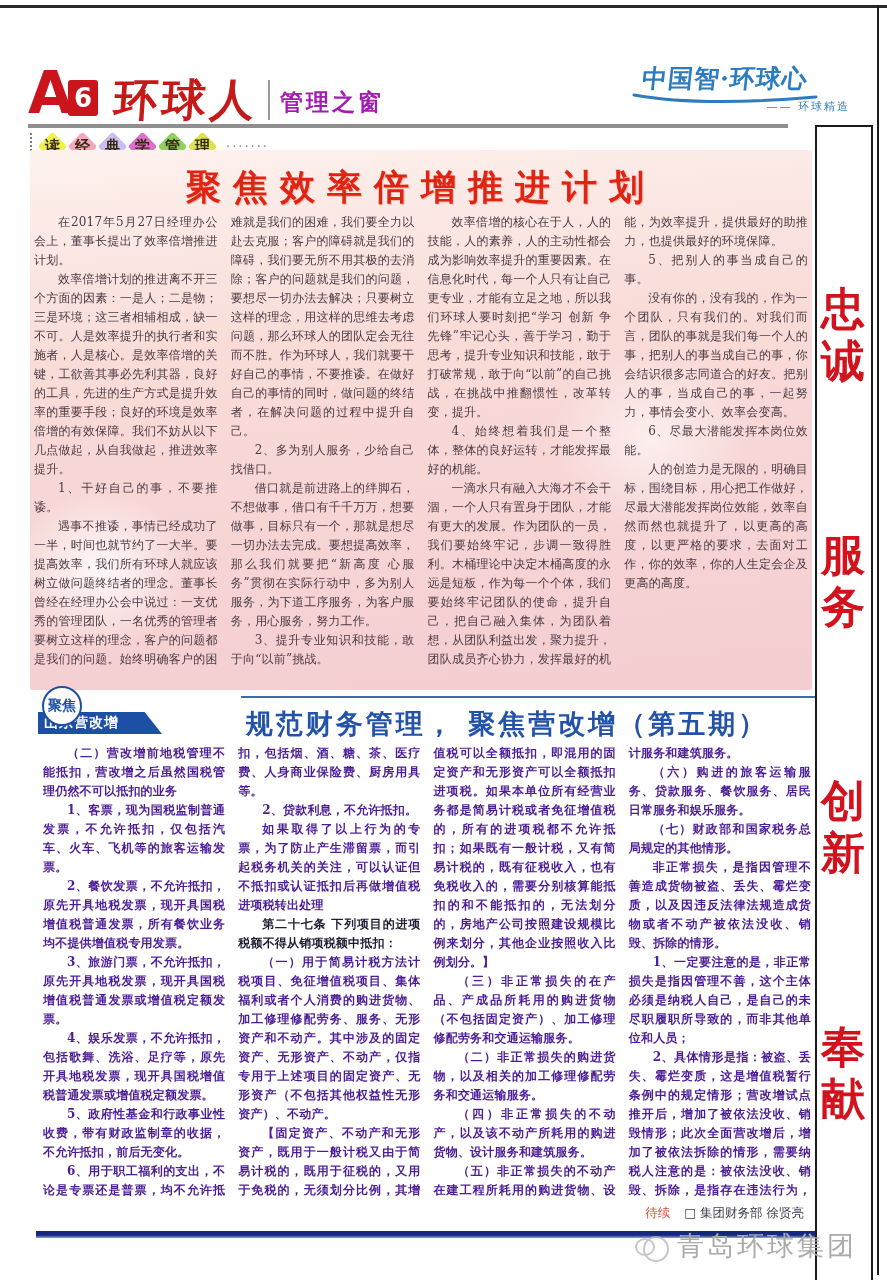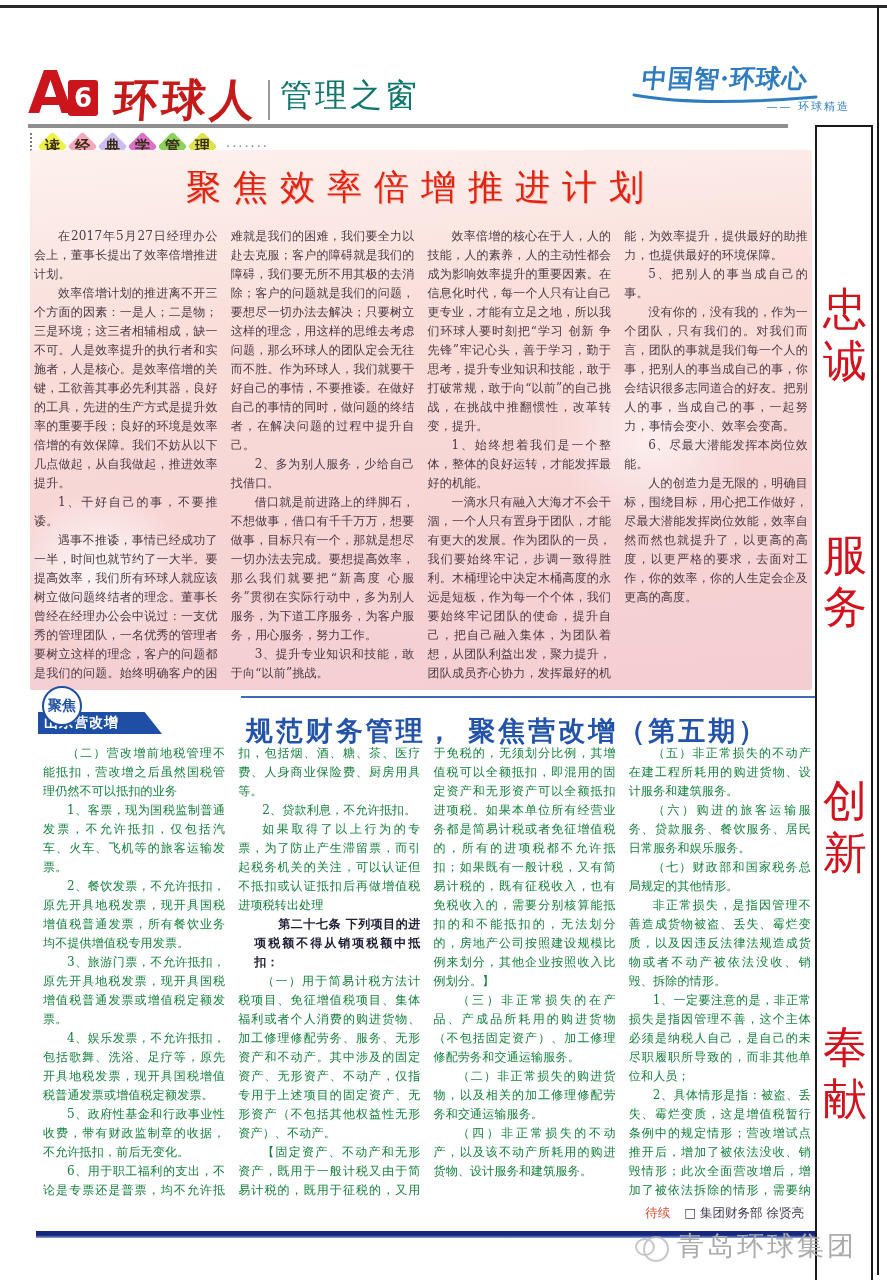--- a/index.html
+++ b/index.html
@@ -13,21 +13,21 @@
           border-bottom:4px solid #8f8f8f;display:flex;align-items:flex-end;}
   .logo-a6{position:relative;width:84px;height:62px;flex:none;}
   .logo-a6 .a{position:absolute;left:0;bottom:2px;font-size:58px;line-height:1;font-weight:bold;
               color:#c9151b;font-family:"DejaVu Sans", sans-serif;}
   .logo-a6 .six{position:absolute;left:40px;bottom:8px;width:30px;height:36px;background:#c9151b;
               color:#fff;font-weight:bold;font-size:26px;display:flex;align-items:center;justify-content:center;
               font-family:"DejaVu Sans", sans-serif;border-radius:3px;}
   .masthead{font-size:44px;font-weight:bold;color:#c41a1a;line-height:1;transform:skewX(-4deg);
             letter-spacing:4px;margin:0 10px 2px 2px;}
   .divider{width:2px;height:40px;background:#9a9a9a;margin:0 10px 4px 0;}
-  .section{font-size:32px;font-weight:normal;color:#0f766e;letter-spacing:3px;margin-bottom:6px;}
+  .section{font-size:23px;font-weight:bold;color:#a21caf;letter-spacing:3px;margin-bottom:6px;}
   .slogan{position:absolute;top:62px;left:600px;width:250px;text-align:center;}
   .slogan-main{font-size:25px;font-weight:bold;color:#2e7cc0;letter-spacing:1px;
                transform:skewX(-6deg);white-space:nowrap;}
   .swoosh{display:block;margin:-4px auto 0;}
   .slogan-sub{font-size:11px;color:#2e7cc0;text-align:right;letter-spacing:2px;margin-top:-6px;}
 
   
   .tagline{position:absolute;top:133px;left:30px;height:26px;display:flex;align-items:center;
            border-left:2px dotted #7a7a7a;padding-left:10px;}
   .tag-chip{width:21px;height:21px;margin-right:9px;display:flex;align-items:center;justify-content:center;
@@ -37,54 +37,54 @@
   .tag-dots{color:#8a8a8a;font-size:13px;letter-spacing:2px;margin-left:4px;}
 
   
   .article1{position:absolute;top:150px;left:30px;width:782px;height:540px;
             background:linear-gradient(175deg,#fdf2ee 0%,#f9dcd8 35%,#f4cdd1 100%);
             border-radius:2px;overflow:hidden;}
   .article1::before{content:"";position:absolute;left:-20px;bottom:40px;width:180px;height:160px;
             background:radial-gradient(closest-side,rgba(255,255,255,.85),rgba(255,255,255,0));}
   .article1::after{content:"";position:absolute;right:60px;top:200px;width:200px;height:180px;
             background:radial-gradient(closest-side,rgba(255,255,255,.6),rgba(255,255,255,0));}
-  .a1-title{margin:14px 0 16px;text-align:center;font-size:35px;font-weight:normal;color:#df2413;
+  .a1-title{margin:14px 0 2px;text-align:center;font-size:35px;font-weight:bold;color:#df2413;
             letter-spacing:12px;text-shadow:1px 1px 0 #f2b9ae;position:relative;z-index:2;}
   .a1-cols{position:relative;z-index:2;height:462px;margin:0 4px;overflow:hidden;
            column-count:4;column-gap:13px;column-fill:auto;}
   .a1-cols p, .a2-cols p{margin:0;font-size:12px;line-height:19px;color:#4b3a44;
            text-align:justify;text-indent:2em;letter-spacing:.2px;}
 
   
   .article2{position:absolute;top:690px;left:36px;width:782px;height:548px;background:#fff;}
   .a2-head{position:relative;height:52px;}
   .a2-rule{position:absolute;top:6px;left:205px;right:0;height:2px;background:#3f6ab4;}
   .badge{position:absolute;left:2px;top:-4px;width:130px;height:50px;}
   .badge-circle{position:absolute;left:4px;top:0;width:36px;height:36px;border:2px solid #1d4fa4;
                 border-radius:50%;background:#fff;color:#1d4fa4;font-weight:bold;font-size:14px;
                 display:flex;align-items:center;justify-content:center;letter-spacing:0;z-index:2;}
   .badge-flag{position:absolute;left:0;top:26px;width:118px;height:22px;background:#1d4fa4;color:#fff;
               font-size:14px;font-weight:bold;display:flex;align-items:center;padding-left:6px;
               clip-path:polygon(0 0,86% 0,100% 100%,0 100%);letter-spacing:1px;}
-  .a2-title{position:absolute;left:160px;right:0;top:12px;margin:11px;text-align:center;font-size:27px;
+  .a2-title{position:absolute;left:160px;right:0;top:12px;margin:4px;text-align:center;font-size:27px;
             font-weight:bold;color:#2353a8;letter-spacing:3px;white-space:nowrap;}
   .a2-cols{height:468px;margin:4px 7px 0;overflow:hidden;column-count:4;column-gap:13px;column-fill:auto;}
-  .a2-cols p{color:#15803d;}
-  .a2-cols p.bold{font-weight:bold;color:#1d1d33;margin-left:16px;}
+  .a2-cols p{color:#4c1d95;font-weight:bold;}
+  .a2-cols p.bold{font-weight:bold;color:#1d1d33;}
   .a2-byline{position:absolute;right:14px;bottom:16px;font-size:12.5px;color:#3d3d52;}
   .a2-byline .cont{color:#d24a30;margin-right:14px;}
   .a2-bottombar{position:absolute;left:0;bottom:0;width:100%;height:7px;
                 background:linear-gradient(180deg,#16287e 0%,#16287e 60%,#8fa8dc 100%);}
 
   
   .sidebar{position:absolute;top:125px;left:815px;width:58px;height:1158px;border:2px solid #1a1a1a;
            display:flex;flex-direction:column;justify-content:space-evenly;align-items:center;
            padding:26px 0;box-sizing:border-box;background:#fff;}
-  .banner-word{margin:12px;width:46px;font-size:44px;line-height:1.18;font-weight:normal;color:#d2131e;
-           text-align:right;word-break:break-all;}
+  .banner-word{margin:12px;width:46px;font-size:44px;line-height:1.18;font-weight:bold;color:#d2131e;
+           text-align:left;word-break:break-all;}
 
   
   .footer{position:absolute;right:30px;top:1228px;display:flex;align-items:flex-end;color:#a8a8a8;}
   .footer-logo{width:34px;height:30px;position:relative;margin-right:8px;opacity:.75;}
   .footer-logo i{position:absolute;border:2px solid #b5b5b5;border-radius:50%;}
   .footer-logo i:nth-child(1){left:0;top:4px;width:16px;height:14px;}
   .footer-logo i:nth-child(2){left:8px;top:2px;width:22px;height:22px;}
   .footer-company{font-size:27px;letter-spacing:3px;color:#ababab;}
 </style>
 </head>
@@ -139,21 +139,21 @@
     <h1 class="a1-title">聚焦效率倍增推进计划</h1>
     <div class="a1-cols">
         <p>在2017年5月27日经理办公会上，董事长提出了效率倍增推进计划。</p>
         <p>效率倍增计划的推进离不开三个方面的因素：一是人；二是物；三是环境；这三者相辅相成，缺一不可。人是效率提升的执行者和实施者，人是核心。是效率倍增的关键，工欲善其事必先利其器，良好的工具，先进的生产方式是提升效率的重要手段；良好的环境是效率倍增的有效保障。我们不妨从以下几点做起，从自我做起，推进效率提升。</p>
         <p>1、干好自己的事，不要推诿。</p>
         <p>遇事不推诿，事情已经成功了一半，时间也就节约了一大半。要提高效率，我们所有环球人就应该树立做问题终结者的理念。董事长曾经在经理办公会中说过：一支优秀的管理团队，一名优秀的管理者要树立这样的理念，客户的问题都是我们的问题。始终明确客户的困难就是我们的困难，我们要全力以赴去克服；客户的障碍就是我们的障碍，我们要无所不用其极的去消除；客户的问题就是我们的问题，要想尽一切办法去解决；只要树立这样的理念，用这样的思维去考虑问题，那么环球人的团队定会无往而不胜。作为环球人，我们就要干好自己的事情，不要推诿。在做好自己的事情的同时，做问题的终结者，在解决问题的过程中提升自己。</p>
         <p>2、多为别人服务，少给自己找借口。</p>
         <p>借口就是前进路上的绊脚石，不想做事，借口有千千万万，想要做事，目标只有一个，那就是想尽一切办法去完成。要想提高效率，那么我们就要把“新高度 心服务”贯彻在实际行动中，多为别人服务，为下道工序服务，为客户服务，用心服务，努力工作。</p>
         <p>3、提升专业知识和技能，敢于向“以前”挑战。</p>
         <p>效率倍增的核心在于人，人的技能，人的素养，人的主动性都会成为影响效率提升的重要因素。在信息化时代，每一个人只有让自己更专业，才能有立足之地，所以我们环球人要时刻把“学习 创新 争先锋”牢记心头，善于学习，勤于思考，提升专业知识和技能，敢于打破常规，敢于向“以前”的自己挑战，在挑战中推翻惯性，改革转变，提升。</p>
-        <p>1、始终想着我们是一个整体，整体的良好运转，才能发挥最好的机能。</p>
+        <p>4、始终想着我们是一个整体，整体的良好运转，才能发挥最好的机能。</p>
         <p>一滴水只有融入大海才不会干涸，一个人只有置身于团队，才能有更大的发展。作为团队的一员，我们要始终牢记，步调一致得胜利。木桶理论中决定木桶高度的永远是短板，作为每一个个体，我们要始终牢记团队的使命，提升自己，把自己融入集体，为团队着想，从团队利益出发，聚力提升，团队成员齐心协力，发挥最好的机能，为效率提升，提供最好的助推力，也提供最好的环境保障。</p>
         <p>5、把别人的事当成自己的事。</p>
         <p>没有你的，没有我的，作为一个团队，只有我们的。对我们而言，团队的事就是我们每一个人的事，把别人的事当成自己的事，你会结识很多志同道合的好友。把别人的事，当成自己的事，一起努力，事情会变小、效率会变高。</p>
         <p>6、尽最大潜能发挥本岗位效能。</p>
         <p>人的创造力是无限的，明确目标，围绕目标，用心把工作做好，尽最大潜能发挥岗位效能，效率自然而然也就提升了，以更高的高度，以更严格的要求，去面对工作，你的效率，你的人生定会企及更高的高度。</p>
       </div>
   </div>
 
   <div class="article2">
     <div class="a2-head">

